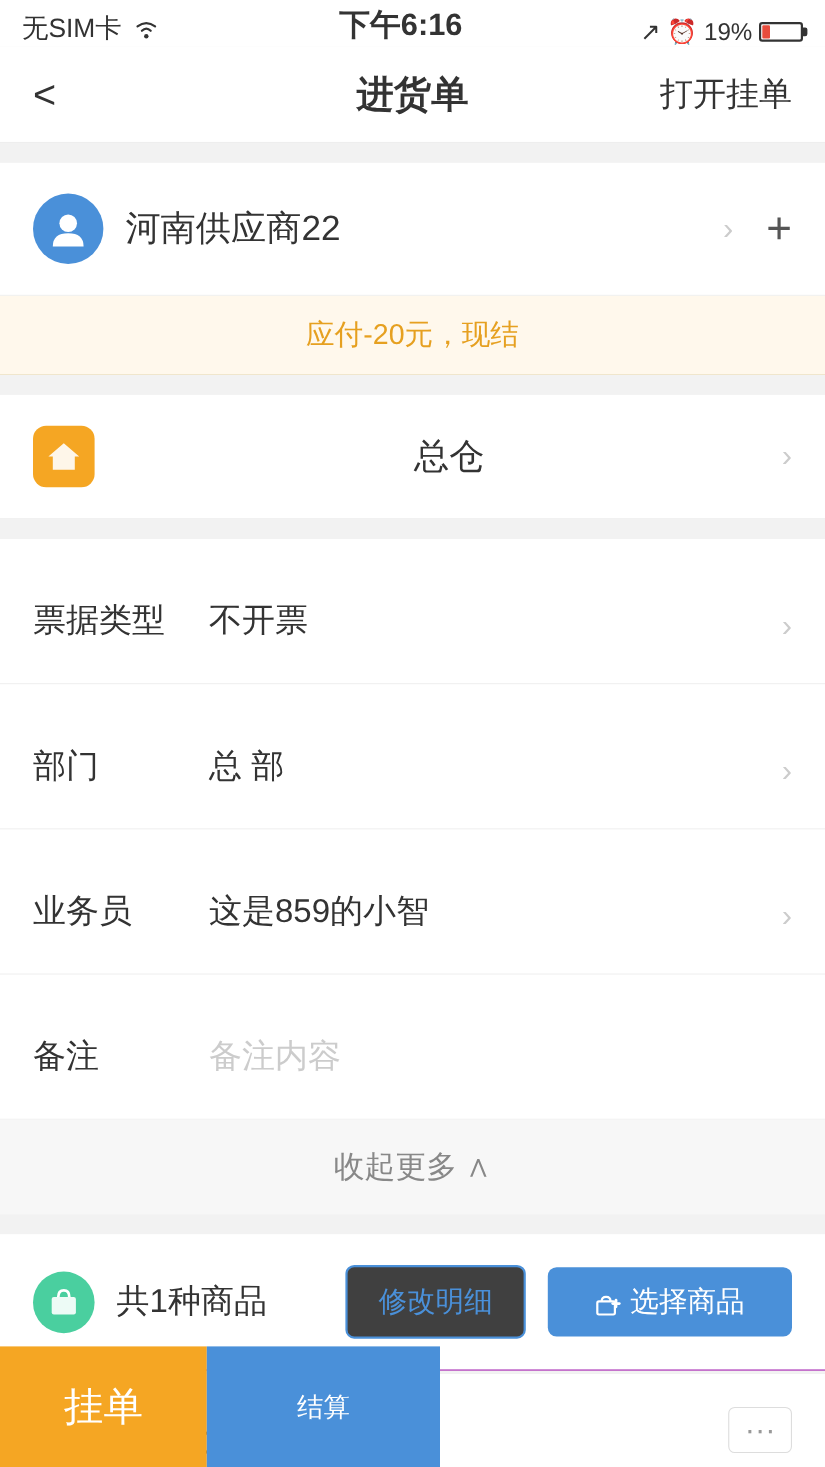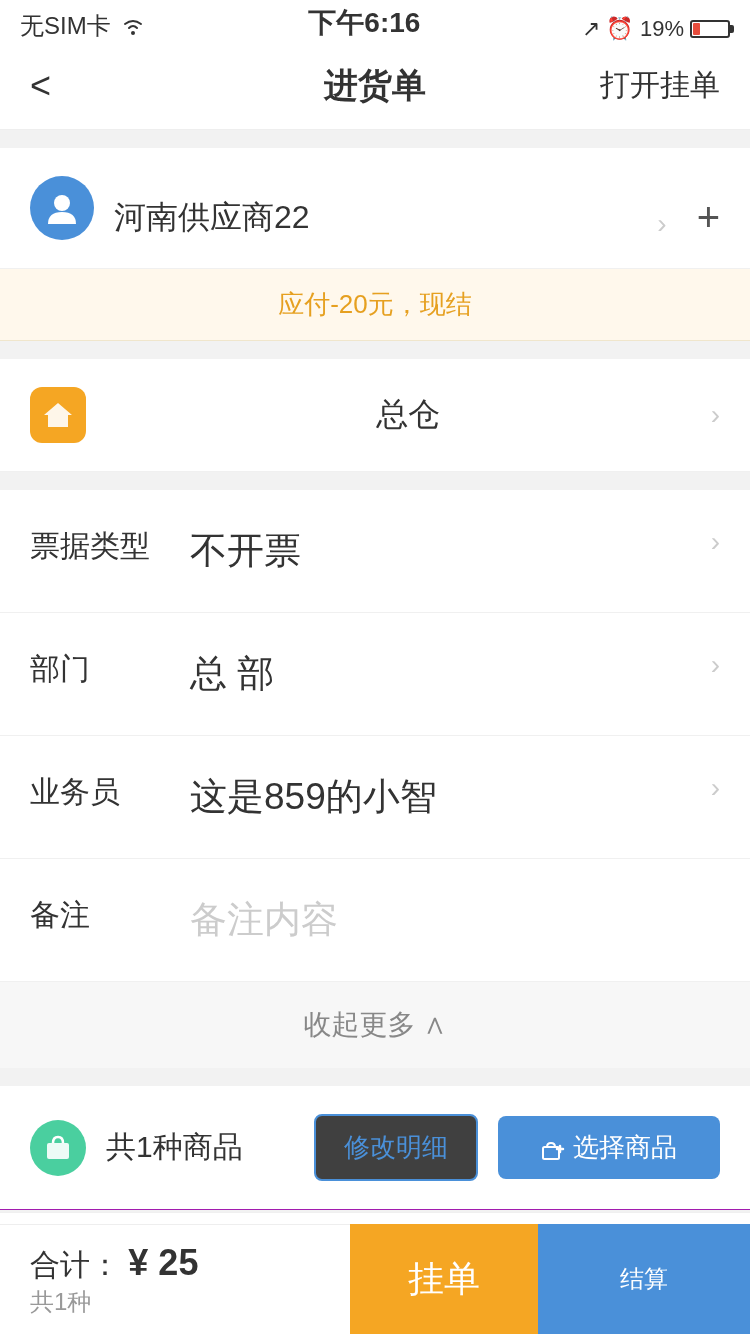--- a/index.html
+++ b/index.html
@@ -66,21 +66,21 @@
 
     
     .card {
       background: #fff;
       margin-bottom: 0;
     }
 
     
     .supplier-row {
       display: flex;
-      align-items: flex-end;
+      align-items: center;
       padding: 28px 30px;
       border-bottom: 1px solid #f0f0f0;
     }
     .supplier-avatar {
       width: 64px; height: 64px; border-radius: 50%; background: #4a90d9;
       display: flex; align-items: center; justify-content: center;
       color: #fff; font-size: 30px; margin-right: 20px; flex-shrink: 0;
     }
     .supplier-name { flex: 1; font-size: 32px; color: #333; }
     .supplier-arrow { font-size: 28px; color: #ccc; margin-right: 30px; }
@@ -113,35 +113,36 @@
     }
     .warehouse-name { flex: 1; font-size: 32px; color: #333; text-align: center; }
     .row-arrow { font-size: 28px; color: #ccc; }
 
     .divider-section3 { height: 18px; background: #f2f2f2; }
 
     
     .form-card { background: #fff; }
     .form-row {
       display: flex;
-      align-items: flex-start;
+      align-items: flex-end;
       padding: 36px 30px;
       border-bottom: 1px solid #f0f0f0;
       min-height: 100px;
     }
     .form-label {
       width: 160px;
       font-size: 30px;
       color: #333;
       flex-shrink: 0;
     }
     .form-value {
       flex: 1;
-      font-size: 37px;
+      font-size: 30px;
       color: #333;
+      margin-top: 18px;
     }
     .form-value.placeholder {
       color: #ccc;
     }
     .form-arrow { font-size: 28px; color: #ccc; }
 
     
     .collapse-btn {
       background: #f7f7f7;
       text-align: center;
@@ -389,22 +390,15 @@
       <span> x </span>
       <span class="price-highlight">5千克</span>
       <span> = </span>
       <span class="price-highlight">¥25</span>
     </div>
   </div>
   <div class="product-more">···</div>
 </div>
 
 <div class="footer">
-  <div class="footer-total">
-    <div class="footer-total-main">
-      <span>合计：</span>
-      <span class="footer-total-amount">¥ 25</span>
-    </div>
-    <div class="footer-total-sub">共1种</div>
-  </div>
   <button class="footer-btn-pend">挂单</button>
   <button class="footer-btn-pay">结算</button>
 </div>
 
 </body></html>

